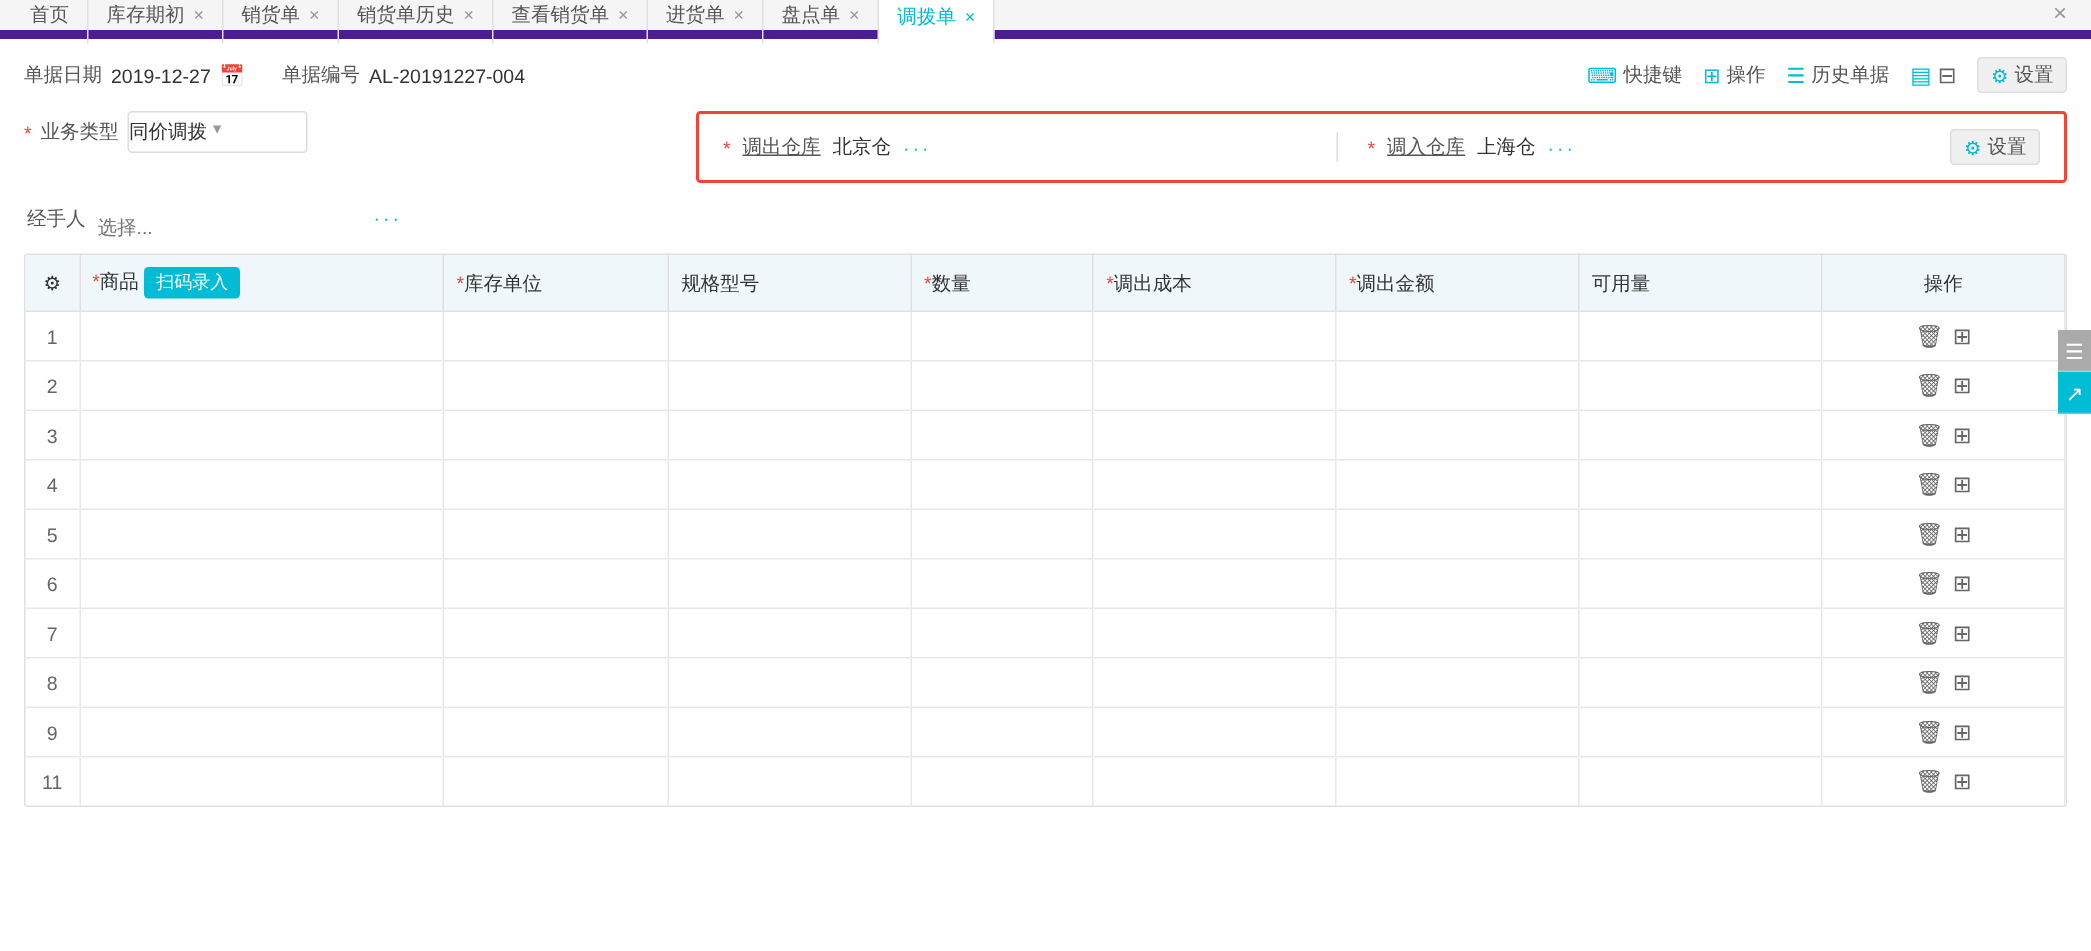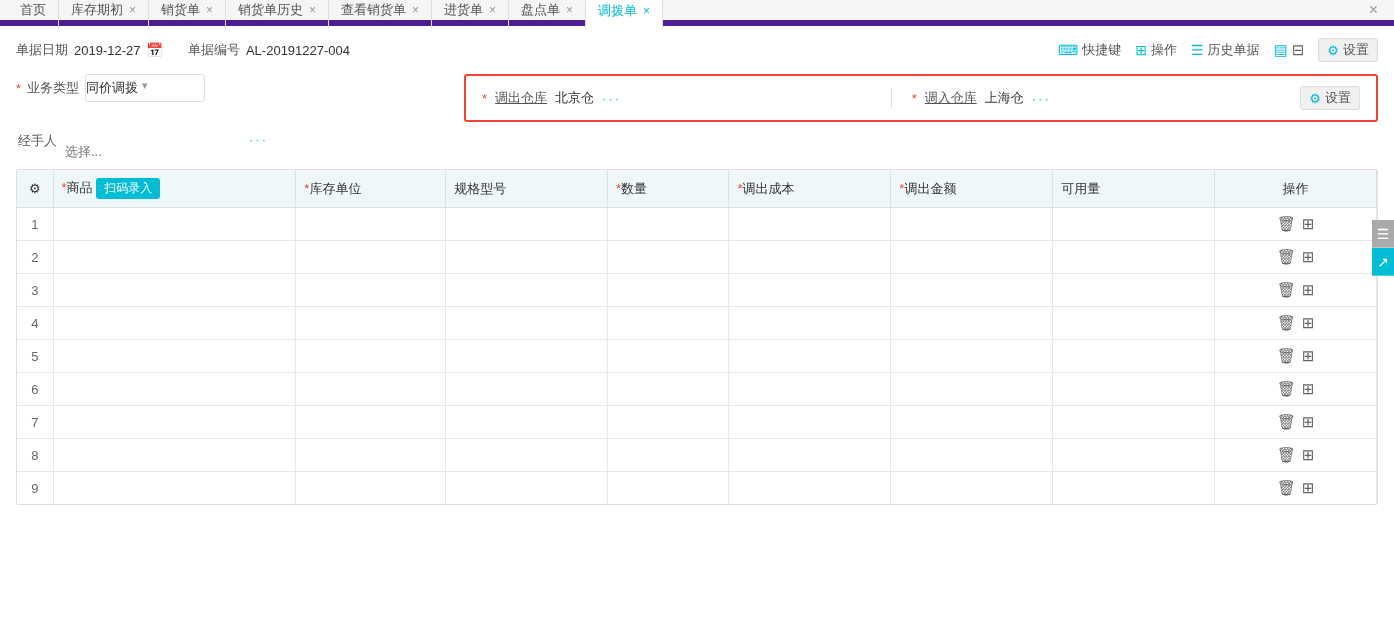--- a/index.html
+++ b/index.html
@@ -124,21 +124,21 @@
     }
     .warehouse-field .required { color: #f44336; }
     .warehouse-field-label { color: #555; text-decoration: underline; }
     .warehouse-field-value { color: #333; font-weight: 400; }
     .warehouse-divider {
       width: 1px; background: #ddd; height: 20px; margin: 0 20px;
     }
 
     
     .agent-row {
-      display: flex; align-items: flex-start; gap: 8px;
+      display: flex; align-items: center; gap: 8px;
       margin-bottom: 10px; margin-top: 2px;
     }
     .agent-label { color: #555; font-size: 13px; padding-left: 2px; }
     .agent-input {
       border: none; outline: none;
       color: #bbb; font-size: 13px; cursor: pointer; margin-top: 12px;
     }
 
     
     .table-container {
@@ -497,20 +497,36 @@
             <td></td>
             <td></td>
             <td></td>
             <td>
               <div class="action-cell">
                 <span class="action-icon">🗑</span>
                 <span class="action-icon">⊞</span>
               </div>
             </td>
           </tr>
+        <tr>
+            <td class="row-num">11</td>
+            <td></td>
+            <td></td>
+            <td></td>
+            <td></td>
+            <td></td>
+            <td></td>
+            <td></td>
+            <td>
+              <div class="action-cell">
+                <span class="action-icon">🗑</span>
+                <span class="action-icon">⊞</span>
+              </div>
+            </td>
+          </tr>
 
       </tbody>
     </table>
   </div>
 </div>
 
 <div class="right-side-icons">
   <div class="side-icon-btn" style="background:#aaa;">☰</div>
   <div class="side-icon-btn">↗</div>
 </div>

